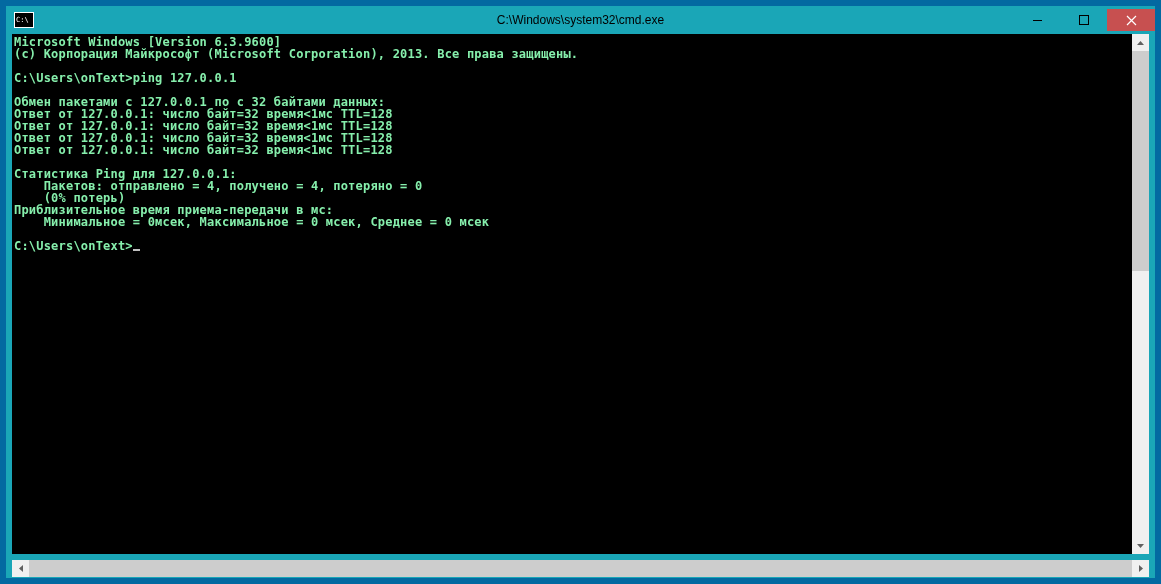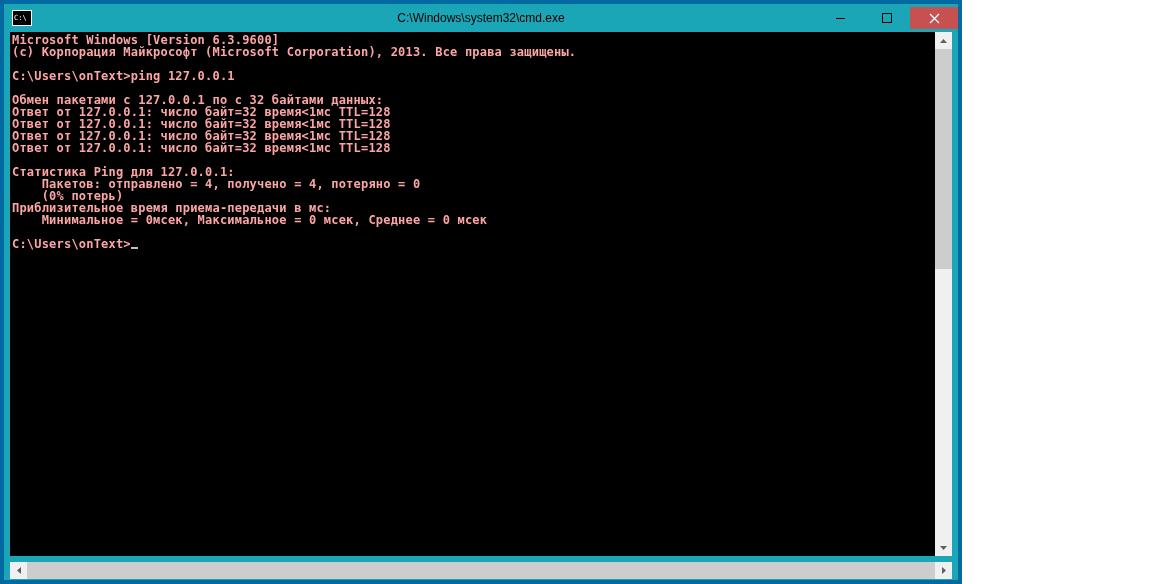--- a/index.html
+++ b/index.html
@@ -1,20 +1,20 @@
 <!DOCTYPE html>
 <html><head>
 <meta charset="utf-8">
 <style>
   * { margin: 0; padding: 0; box-sizing: border-box; }
   html, body { width: 1161px; height: 584px; overflow: hidden; font-family: 'Segoe UI', Tahoma, sans-serif; }
   .window {
-    width: 962px; height: 584px;
+    width: 1161px; height: 584px;
     background: #1aa6b7;
-    border: 4px solid #0369a1;
+    border: 6px solid #0369a1;
     display: flex; flex-direction: column;
   }
   .titlebar {
     height: 28px;
     background: #1aa6b7;
     display: flex; align-items: center;
     position: relative;
     flex-shrink: 0;
   }
   .titlebar-icon {
@@ -58,21 +58,21 @@
     flex: 1;
     margin: 0 6px 6px 6px;
     background: #000;
     position: relative;
     display: flex;
     overflow: hidden;
   }
   .terminal {
     flex: 1;
     padding: 2px 2px 2px 2px;
-    color: #fca5a5;
+    color: #86efac;
     font-family: 'Terminal','Lucida Console','Consolas', monospace;
     font-size: 12px;
     line-height: 12px;
     white-space: pre;
     overflow: hidden;
     font-weight: bold;
     letter-spacing: 0.2px;
   }
   .vscroll {
     width: 17px;

